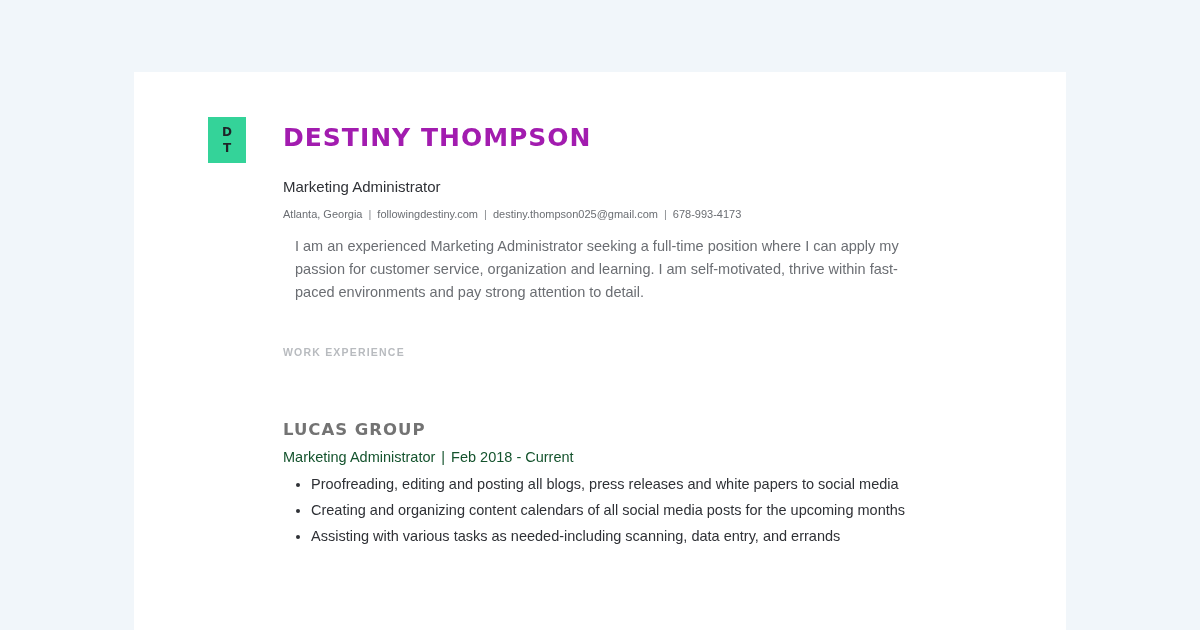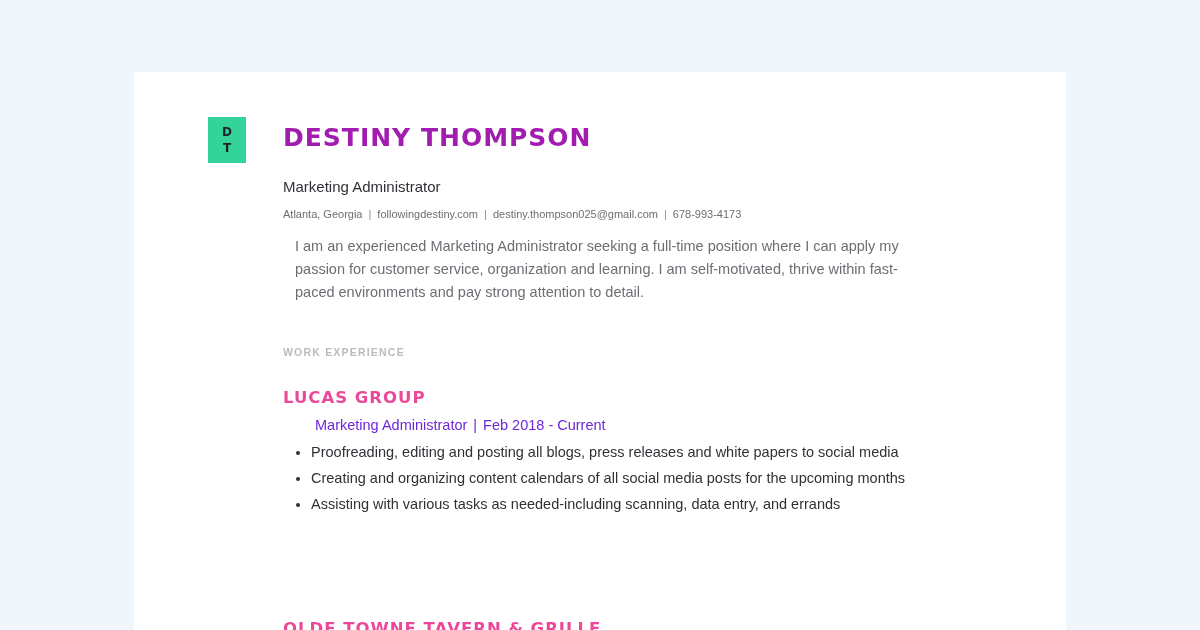--- a/index.html
+++ b/index.html
@@ -79,29 +79,29 @@
     left: 0;
     width: 640px;
   }
   .job-1 { top: 316px; }
   .job-2 { top: 547px; }
   .company {
     font-family: "DejaVu Sans", sans-serif;
     font-weight: bold;
     font-size: 16.5px;
     letter-spacing: 1px;
-    color: #ec4899;
+    color: #737373;
     white-space: nowrap;
+    margin-top: 32px;
   }
   .role {
     margin-top: 10px;
     font-size: 14.5px;
-    color: #6d28d9;
+    color: #14532d;
     white-space: nowrap;
-    margin-left: 32px;
   }
   .role .sep { margin: 0 6px; }
   .bullets {
     list-style: none;
     margin-top: 8px;
   }
   .bullets li {
     position: relative;
     padding-left: 28px;
     font-size: 14.5px;

